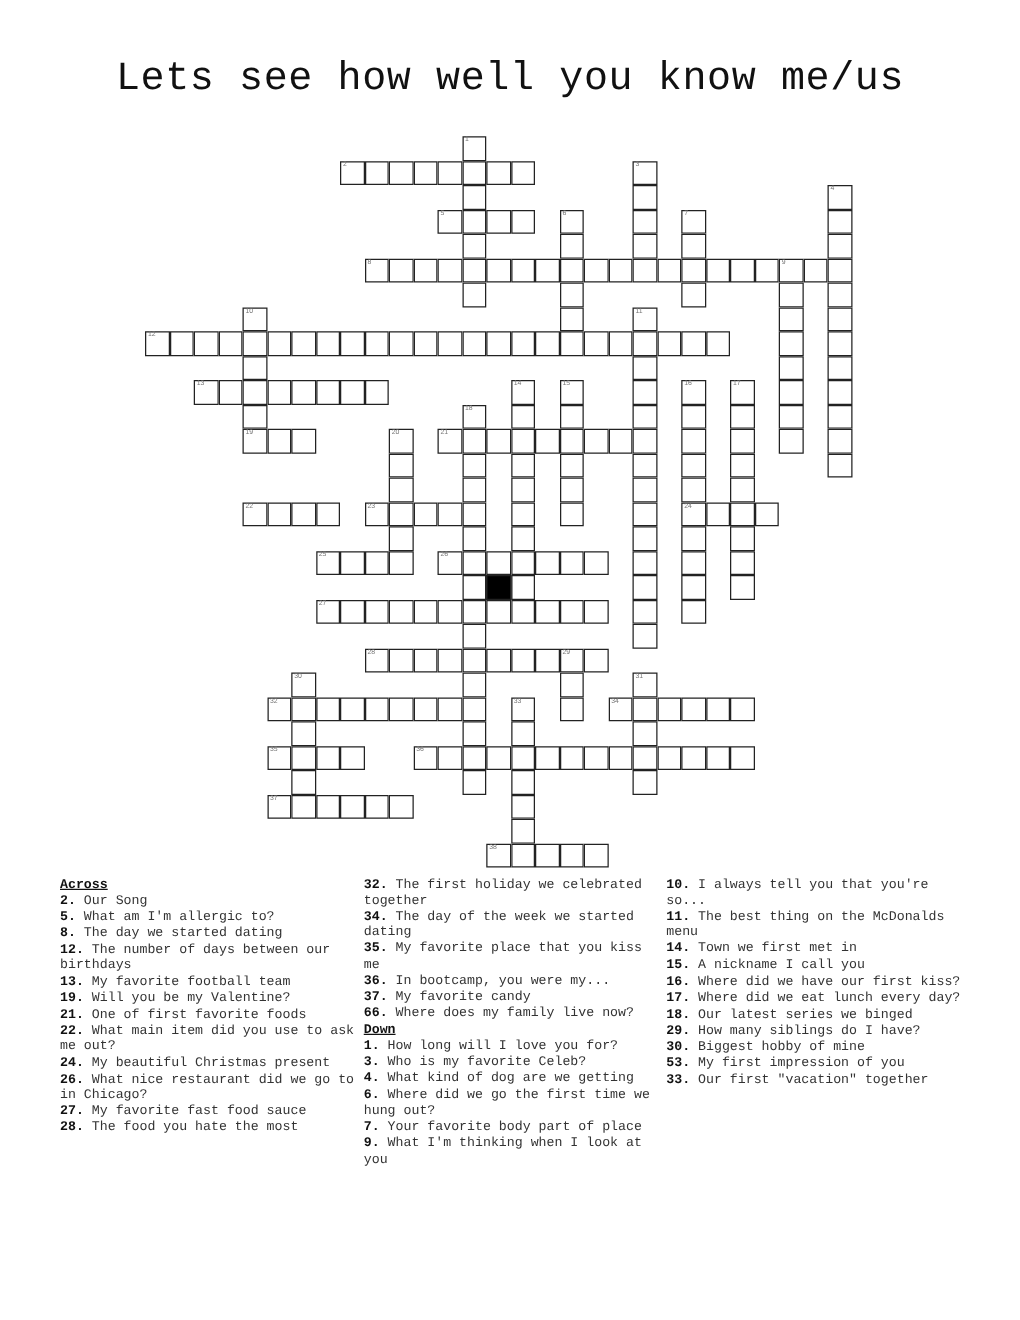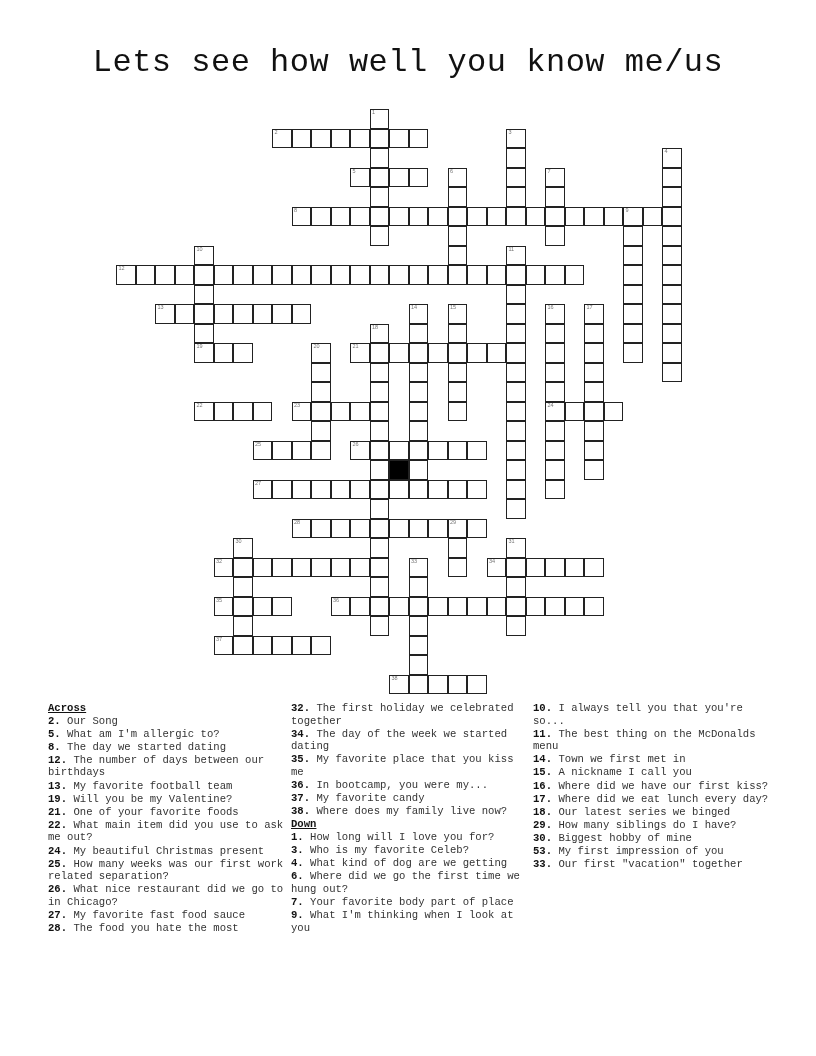--- a/index.html
+++ b/index.html
@@ -372,36 +372,35 @@
   </div>
 
 <div class="clues col1">
   <div class="hdr">Across</div>
   <div class="clue"><b>2.</b><span> Our Song</span></div>
   <div class="clue"><b>5.</b><span> What am I'm allergic to?</span></div>
   <div class="clue"><b>8.</b><span> The day we started dating</span></div>
   <div class="clue"><b>12.</b><span> The number of days between our birthdays</span></div>
   <div class="clue"><b>13.</b><span> My favorite football team</span></div>
   <div class="clue"><b>19.</b><span> Will you be my Valentine?</span></div>
-  <div class="clue"><b>21.</b><span> One of your favorite foods</span></div>
+  <div class="clue"><b>21.</b><span> One of first favorite foods</span></div>
   <div class="clue"><b>22.</b><span> What main item did you use to ask me out?</span></div>
   <div class="clue"><b>24.</b><span> My beautiful Christmas present</span></div>
-  <div class="clue"><b>25.</b><span> How many weeks was our first work related separation?</span></div>
   <div class="clue"><b>26.</b><span> What nice restaurant did we go to in Chicago?</span></div>
   <div class="clue"><b>27.</b><span> My favorite fast food sauce</span></div>
   <div class="clue"><b>28.</b><span> The food you hate the most</span></div>
 </div>
 
 <div class="clues col2">
   <div class="clue"><b>32.</b><span> The first holiday we celebrated together</span></div>
   <div class="clue"><b>34.</b><span> The day of the week we started dating</span></div>
   <div class="clue"><b>35.</b><span> My favorite place that you kiss me</span></div>
   <div class="clue"><b>36.</b><span> In bootcamp, you were my...</span></div>
   <div class="clue"><b>37.</b><span> My favorite candy</span></div>
-  <div class="clue"><b>38.</b><span> Where does my family live now?</span></div>
+  <div class="clue"><b>66.</b><span> Where does my family live now?</span></div>
   <div class="hdr">Down</div>
   <div class="clue"><b>1.</b><span> How long will I love you for?</span></div>
   <div class="clue"><b>3.</b><span> Who is my favorite Celeb?</span></div>
   <div class="clue"><b>4.</b><span> What kind of dog are we getting</span></div>
   <div class="clue"><b>6.</b><span> Where did we go the first time we hung out?</span></div>
   <div class="clue"><b>7.</b><span> Your favorite body part of place</span></div>
   <div class="clue"><b>9.</b><span> What I'm thinking when I look at you</span></div>
 </div>
 
 <div class="clues col3">

